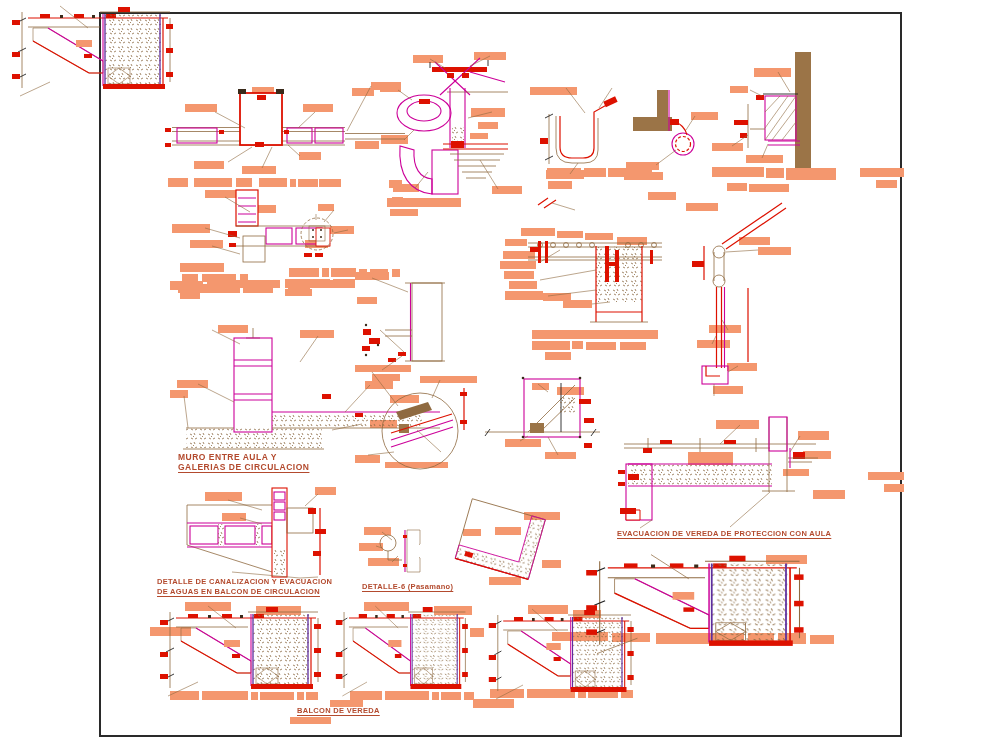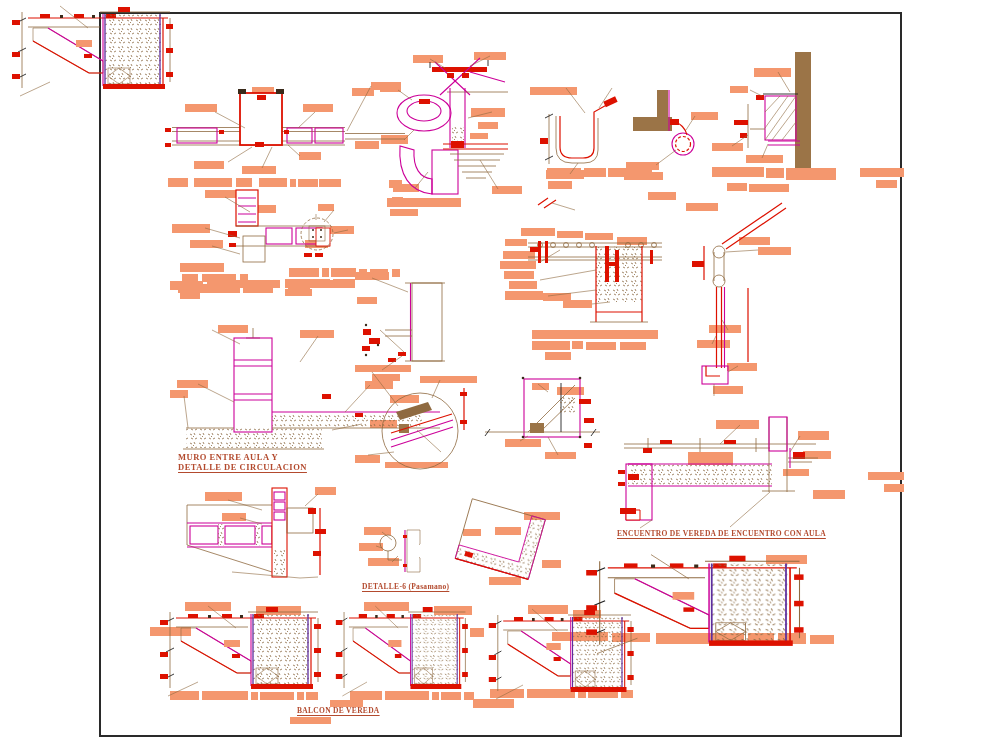--- a/index.html
+++ b/index.html
@@ -1,17 +1,17 @@
 <!DOCTYPE html>
 <html style="--salmon: #f4976e; --red: #dd1100; --magenta: #cc0099; --purple: #5e2f9e; --brown: #8f6a40; --tan: #9b7447; --title: #b34a2e; --frame: #2a2a2a;"><head>
 <meta charset="utf-8">
 <style>
   html,body{margin:0;padding:0;background:#fff}
   #page{position:relative;width:1000px;height:751px;background:#fff;overflow:hidden;
-        font-family:Liberation Serif, serif}
+        font-family:Liberation Sans, sans-serif}
   #frame{position:absolute;left:99px;top:12px;width:803px;height:725px;
          border:2px solid #2a2a2a;background:#fff;box-sizing:border-box}
   svg{position:absolute;left:0;top:0}
   .s{fill:var(--salmon)}
   .r{fill:var(--red)}
   .dk{fill:#3a2a1a}
   .ln{stroke:var(--brown);stroke-width:.8;fill:none}
   .lnt{stroke:var(--brown);stroke-width:.6;fill:none}
   .lnr{stroke:var(--red);stroke-width:1.2;fill:none}
   .lnm{stroke:var(--magenta);stroke-width:1.1;fill:none}
@@ -532,24 +532,28 @@
     <use href="#gv" transform="translate(478,603) scale(0.9,1)"></use>
     <use href="#gv" transform="translate(570,548) scale(1.35,1.1)"></use>
   </svg>
 
   <svg width="1000" height="751" viewBox="0 0 1000 751" style="pointer-events:none">
     <use href="#gv" transform="translate(148,600)"></use>
   </svg>
 
   <div class="title" style="left:178px;top:452px;font-size:8.5px;letter-spacing:.5px">
     <span>MURO ENTRE AULA Y</span>
-    <span class="u">DETALLE DE CIRCULACION</span>
+    <span class="u">GALERIAS DE CIRCULACION</span>
+  </div>
+  <div class="title" style="left:157px;top:577px">
+    <span>DETALLE DE CANALIZACION Y EVACUACION</span>
+    <span class="u">DE AGUAS EN BALCON DE  CIRCULACION</span>
   </div>
   <div class="title" style="left:362px;top:582px">
     <span class="u">DETALLE-6 (Pasamano)</span>
   </div>
   <div class="title" style="left:617px;top:529px">
-    <span class="u">ENCUENTRO DE VEREDA DE ENCUENTRO CON AULA</span>
+    <span class="u">EVACUACION DE VEREDA DE PROTECCION CON AULA</span>
   </div>
   <div class="title" style="left:297px;top:706px">
     <span class="u">BALCON DE VEREDA</span>
   </div>
 </div>
 
 </body></html>

